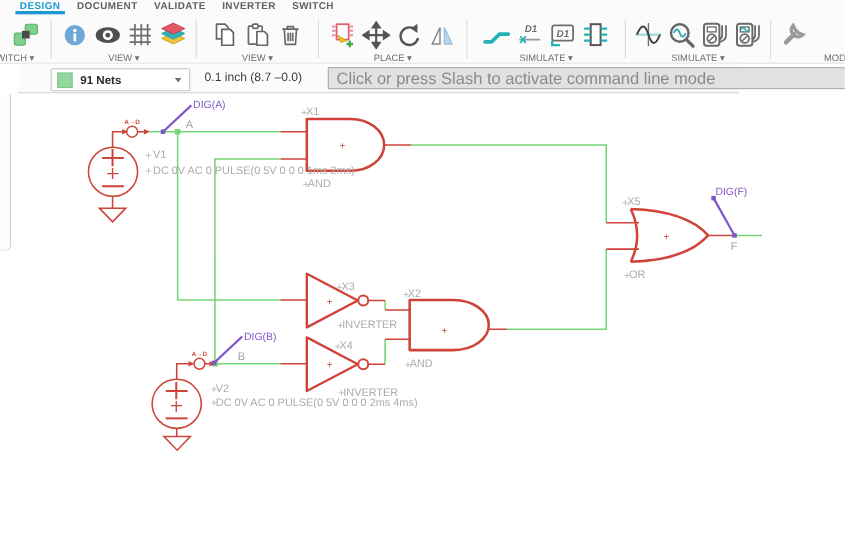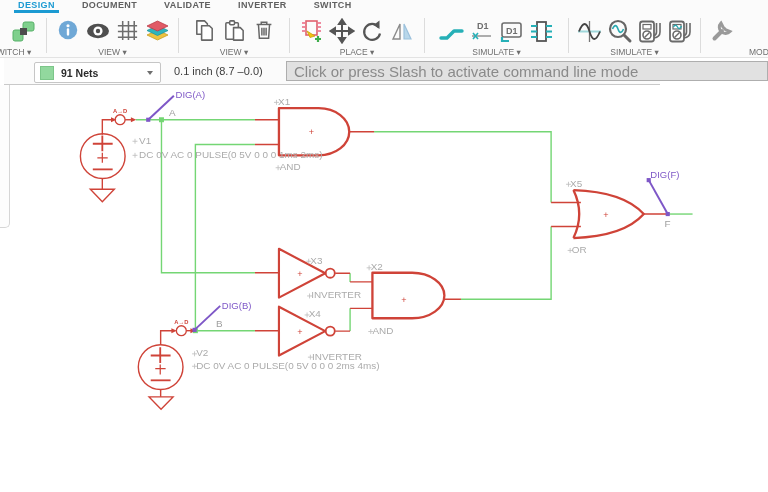--- a/index.html
+++ b/index.html
@@ -2,45 +2,45 @@
 <html><head>
 <meta charset="utf-8">
 <style>
   html,body{margin:0;padding:0;}
   body{width:768px;height:492px;overflow:hidden;background:#fff;
        font-family:"Liberation Sans", sans-serif;-webkit-font-smoothing:antialiased;}
   .app{position:relative;width:768px;height:492px;overflow:hidden;}
 
   
   .tabbar{position:absolute;left:0;top:0;width:768px;height:14px;background:#fbfbfb;
-          display:flex;align-items:flex-start;padding-left:18px;box-sizing:border-box;gap:27px;}
+          display:flex;align-items:flex-start;padding-left:18px;box-sizing:border-box;gap:15px;}
   .tab{font-size:9px;font-weight:bold;letter-spacing:.4px;color:#606060;line-height:11px;
        position:relative;cursor:default;white-space:nowrap;}
   .tab.active{color:#1b9ad2;}
   .tab.active::after{content:"";position:absolute;left:-4px;right:-4px;top:10px;height:3px;background:#1b9ad2;}
 
   
   .toolbar{position:absolute;left:0;top:14px;width:768px;height:44px;background:#fbfbfb;
            display:flex;align-items:stretch;border-bottom:1px solid #e3e3e3;box-sizing:border-box;overflow:hidden;}
   .tool-group{display:flex;flex-direction:column;align-items:center;justify-content:flex-start;
               padding-top:3px;box-sizing:border-box;flex:0 0 auto;}
   .tg-icons{display:flex;align-items:center;gap:2px;height:30px;}
   .tg-label{font-size:8.5px;color:#6e6e6e;margin-top:1px;white-space:nowrap;}
   .tool-sep{width:1px;background:#dcdcdc;margin:4px 0 4px 0;flex:0 0 1px;}
-  .tool-btn{width:28px;height:28px;display:flex;justify-content:center;border-radius:3px;}
+  .tool-btn{width:28px;height:28px;display:flex;align-items:center;justify-content:center;border-radius:3px;font-style:italic;}
   .g-switch{width:46px;}
   .g-switch .tg-label{align-self:flex-start;margin-left:-9px;}
   .g-view{width:131px;} .g-edit{width:110px;} .g-place{width:134px;}
   .g-connect{width:143px;} .g-simulate{width:131px;}
   .g-modify{width:71px;align-items:flex-start;}
   .g-modify .tg-icons{padding-left:6px;gap:40px;}
   .g-modify .tg-label{margin-left:48px;}
 
   
-  .netbar{position:absolute;left:4px;top:58px;width:656px;height:27px;background:#fbfbfb;
+  .netbar{position:absolute;left:16px;top:58px;width:656px;height:27px;background:#fbfbfb;
           border-bottom:1px solid #c9c9c9;box-sizing:border-box;}
   .nets-dd{position:absolute;left:30px;top:4px;width:125px;height:19px;background:#fff;
            border:1px solid #c6c6c6;border-radius:2px;display:flex;align-items:center;cursor:default;}
   .nets-swatch{width:14px;height:14px;margin-left:5px;background:#92d89e;border:1px solid #7cc689;box-sizing:border-box;}
   .nets-text{font-size:10.5px;font-weight:bold;color:#2b2b2b;margin-left:7px;flex:1;}
   .dd-caret{width:0;height:0;border-left:3.5px solid transparent;border-right:3.5px solid transparent;
             border-top:4px solid #6e6e6e;margin-right:7px;}
   .coord-text{position:absolute;left:170px;top:7px;font-size:11px;color:#3c3c3c;white-space:nowrap;}
   .cmdline{position:absolute;left:282px;top:3px;width:482px;height:20px;background:#e1e1e1;
            border:1px solid #aeaeae;box-sizing:border-box;font-family:"Liberation Sans",sans-serif;

